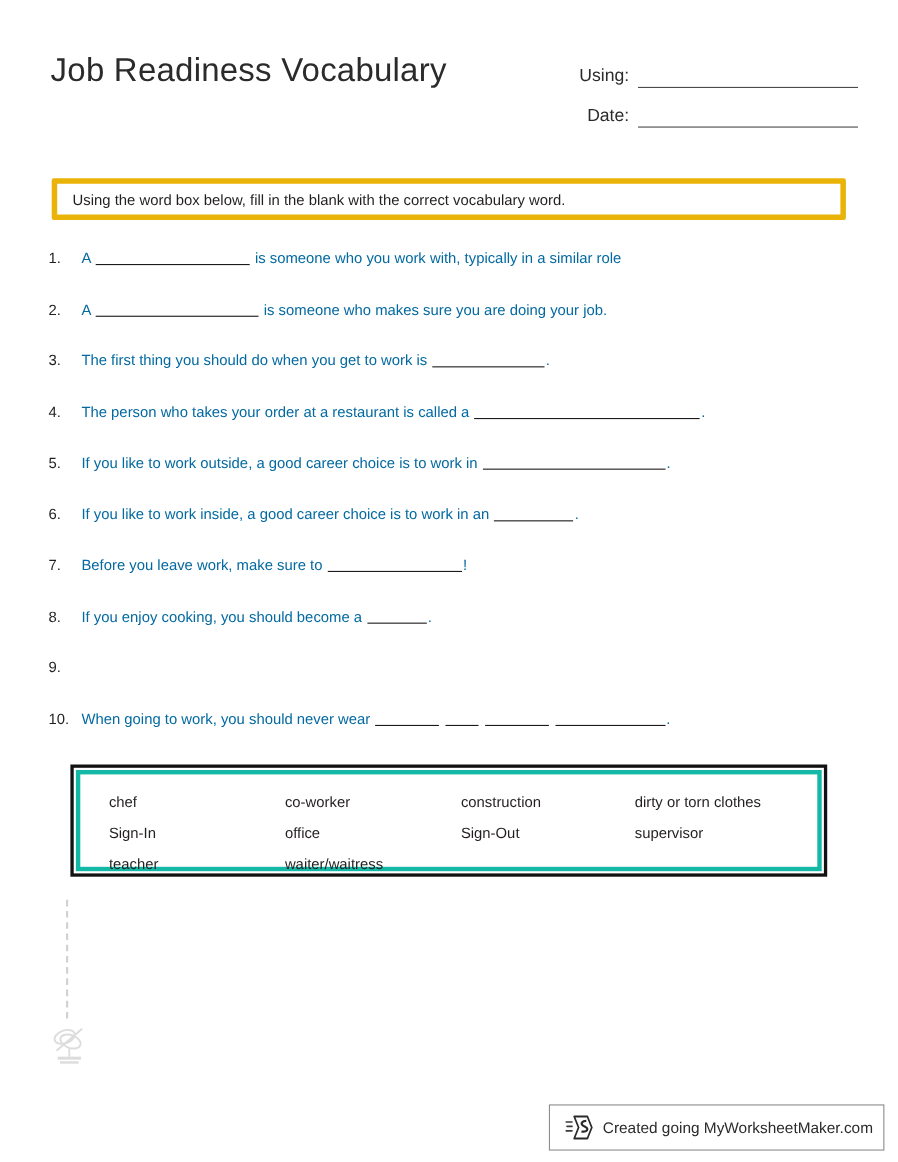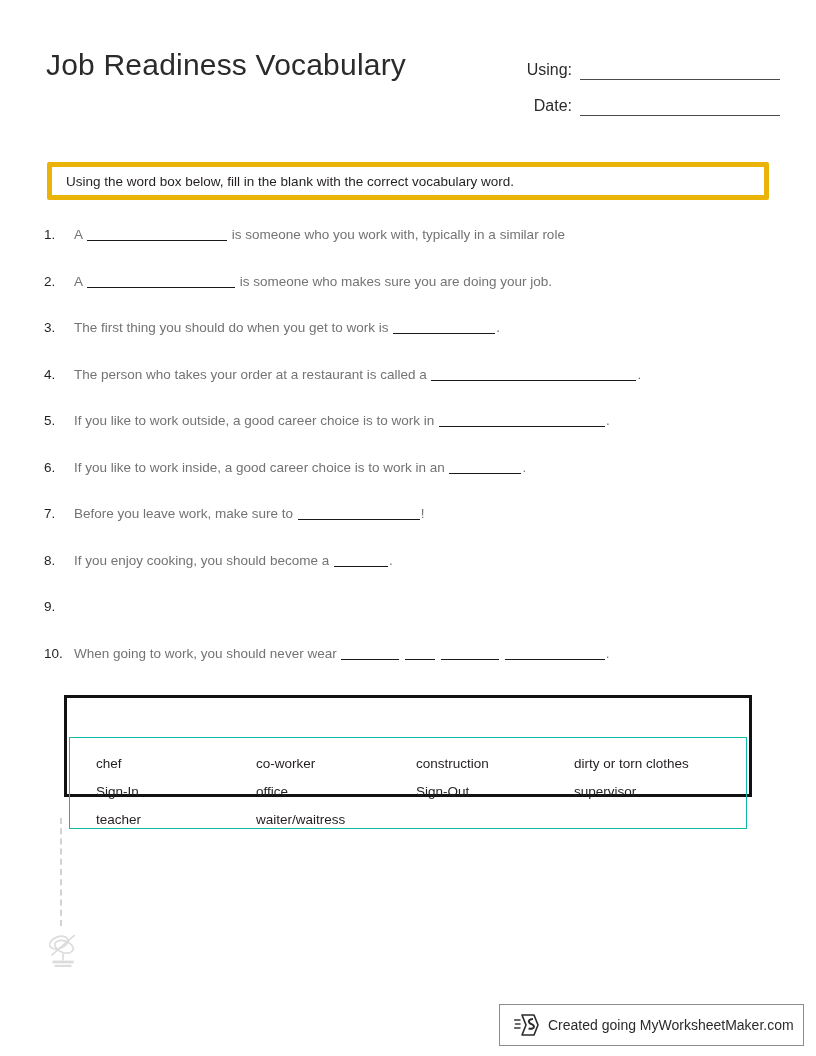--- a/index.html
+++ b/index.html
@@ -94,21 +94,21 @@
     width: 30px;
     flex: none;
     font-size: 13.5px;
     line-height: 22px;
     color: #231f20;
   }
   .q-body {
     flex: 1;
     font-size: 13.5px;
     line-height: 22px;
-    color: #737373;
+    color: #0369a1;
     white-space: nowrap;
   }
   .q-body .seg { }
   .blank {
     display: inline-block;
     border-bottom: 1.7px solid #1a1a1a;
     height: 14px;
     vertical-align: -2px;
     margin: 0 1px;
   }
@@ -122,23 +122,22 @@
     height: 102px;
     box-sizing: border-box;
     border: 3px solid #121212;
     padding: 2px;
     background: #ffffff;
   }
   .wordbox-inner {
     width: 100%;
     height: 100%;
     box-sizing: border-box;
-    border: 1px solid #14b8a6;
+    border: 4px solid #14b8a6;
     padding: 12px 12px 0 26px;
-    margin-top: 37px;
   }
   .word-grid {
     display: grid;
     grid-template-columns: 160px 160px 158px auto;
     row-gap: 0px;
   }
   .word-cell {
     font-size: 13.5px;
     line-height: 28px;
     color: #231f20;

